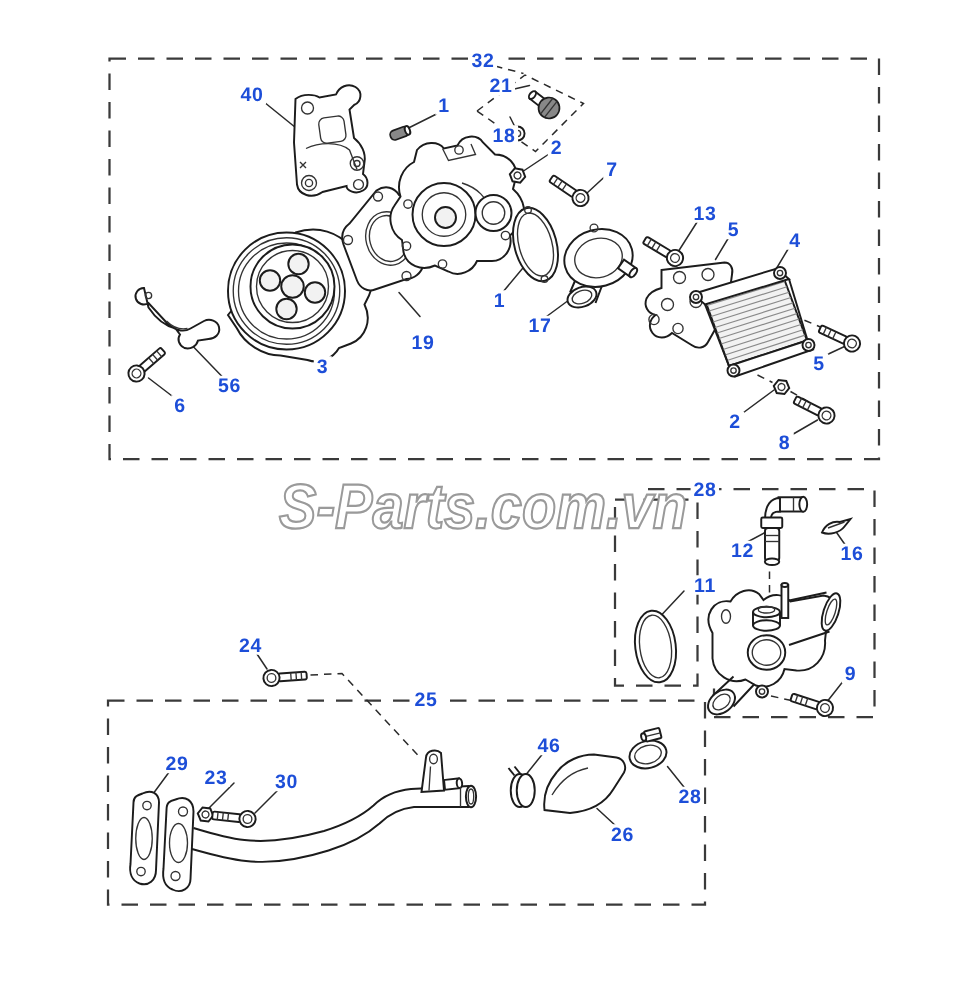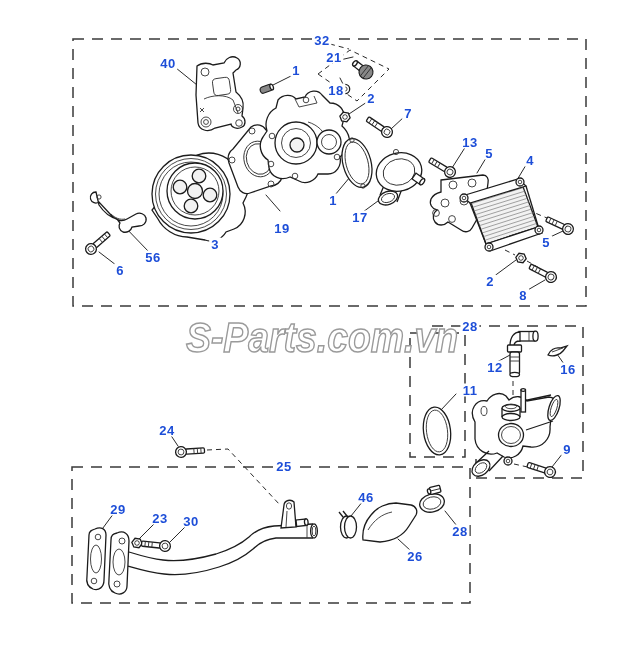--- a/index.html
+++ b/index.html
@@ -393,19 +393,19 @@
   <div class="callout" style="left:490px;top:281px">2</div>
   <div class="callout" style="left:523px;top:295px">8</div>
   <div class="callout" style="left:470px;top:326px">28</div>
   <div class="callout" style="left:495px;top:367px">12</div>
   <div class="callout" style="left:568px;top:369px">16</div>
   <div class="callout" style="left:470px;top:390px">11</div>
   <div class="callout" style="left:567px;top:449px">9</div>
   <div class="callout" style="left:167px;top:430px">24</div>
   <div class="callout" style="left:284px;top:466px">25</div>
   <div class="callout" style="left:118px;top:509px">29</div>
-  <div class="callout" style="left:160px;top:518px">23</div>
+  <div class="callout" style="left:144px;top:518px">23</div>
   <div class="callout" style="left:191px;top:521px">30</div>
   <div class="callout" style="left:366px;top:497px">46</div>
   <div class="callout" style="left:415px;top:556px">26</div>
   <div class="callout" style="left:460px;top:531px">28</div>
 
 </div>
 
 </body></html>

